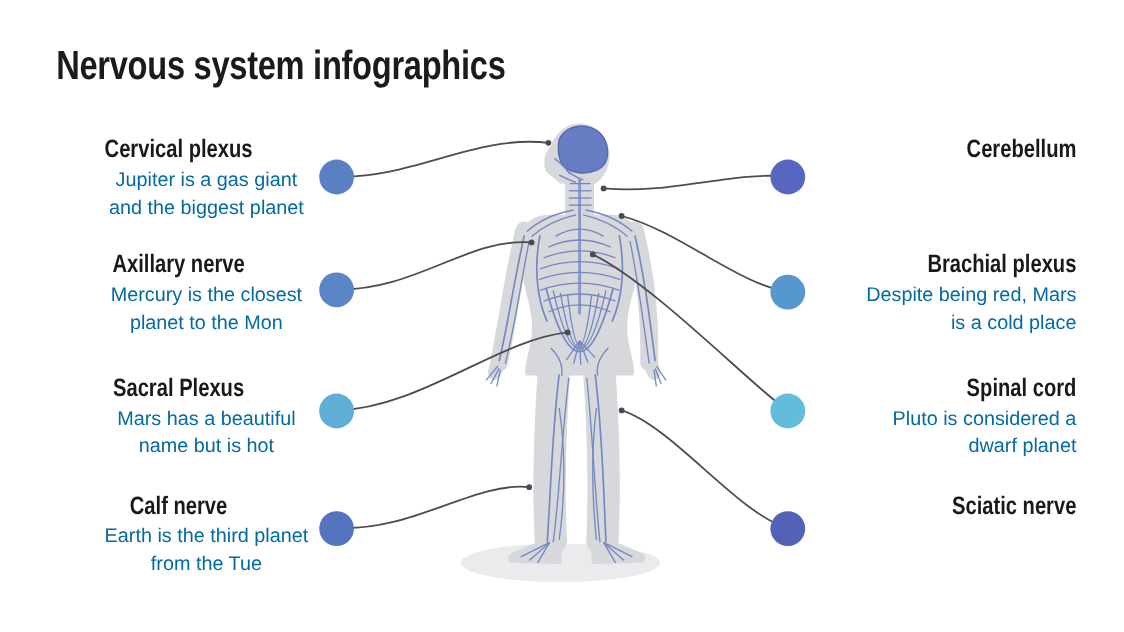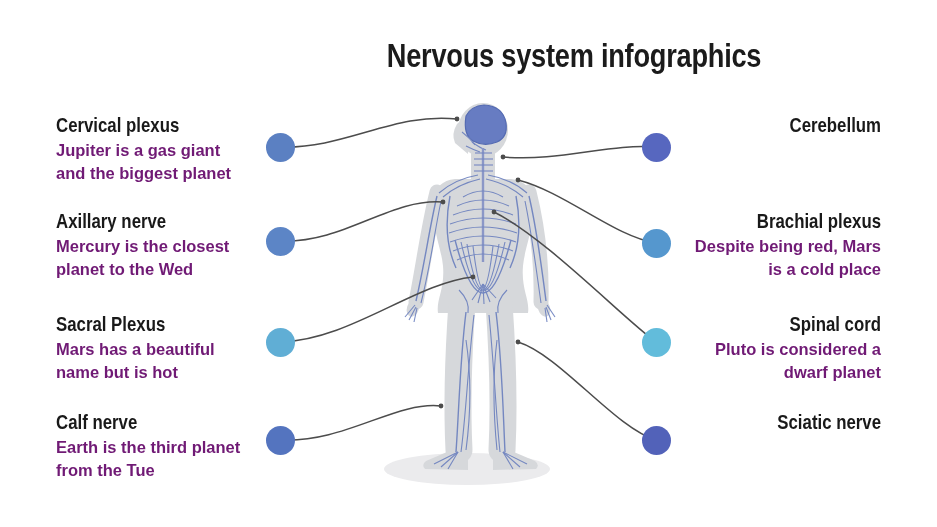--- a/index.html
+++ b/index.html
@@ -2,40 +2,39 @@
 <html><head>
 <meta charset="utf-8">
 <style>
   html,body{margin:0;padding:0;background:#ffffff;}
   .canvas{
     position:relative;width:937px;height:527px;background:#ffffff;overflow:hidden;
     font-family:"Liberation Sans","DejaVu Sans",sans-serif;
   }
   .fig-layer{position:absolute;left:0;top:0;width:937px;height:527px;z-index:1;}
   .title{
-    position:absolute;top:36px;left:0;width:808px;text-align:right;z-index:3;
+    position:absolute;top:36px;left:0;width:808px;text-align:left;z-index:3;
   }
   .title-text{
     display:inline-block;font-size:34px;font-weight:800;color:#1b1b1b;
     letter-spacing:-0.3px;transform:scaleX(0.8);transform-origin:50% 50%;
     white-space:nowrap;
   }
   .item{position:absolute;width:232px;z-index:3;}
-  .item.left-col{left:56px;text-align:left;}
-  .item.right-col{right:56px;text-align:right;}
+  .item.left-col{left:56px;text-align:center;}
+  .item.right-col{right:40px;text-align:right;}
   .item-heading{
     font-size:21px;font-weight:800;color:#191919;line-height:22px;
     transform:scaleX(0.8);white-space:nowrap;
   }
   .left-col .item-heading{transform-origin:0 50%;}
   .right-col .item-heading{transform-origin:100% 50%;}
   .item-desc{
-    margin-top:3px;font-size:16.5px;color:#701a75;line-height:23px;
+    margin-top:3px;font-size:16.5px;color:#0369a1;line-height:23px;
     white-space:pre-line;
-    font-weight:bold;
   }
   .dot{
     position:absolute;width:29px;height:29px;border-radius:50%;z-index:2;
     background:#5b80c2;
   }
 </style>
 </head>
 <body>
 
 <div class="canvas">
@@ -170,21 +169,21 @@
   </div>
 
   <div class="item left-col" style="top:114px">
     <div class="item-heading">Cervical plexus</div>
     <div class="item-desc">Jupiter is a gas giant
 and the biggest planet</div>
   </div>
   <div class="item left-col" style="top:210px">
     <div class="item-heading">Axillary nerve</div>
     <div class="item-desc">Mercury is the closest
-planet to the Wed</div>
+planet to the Mon</div>
   </div>
   <div class="item left-col" style="top:313px">
     <div class="item-heading">Sacral Plexus</div>
     <div class="item-desc">Mars has a beautiful
 name but is hot</div>
   </div>
   <div class="item left-col" style="top:411px">
     <div class="item-heading">Calf nerve</div>
     <div class="item-desc">Earth is the third planet
 from the Tue</div>

